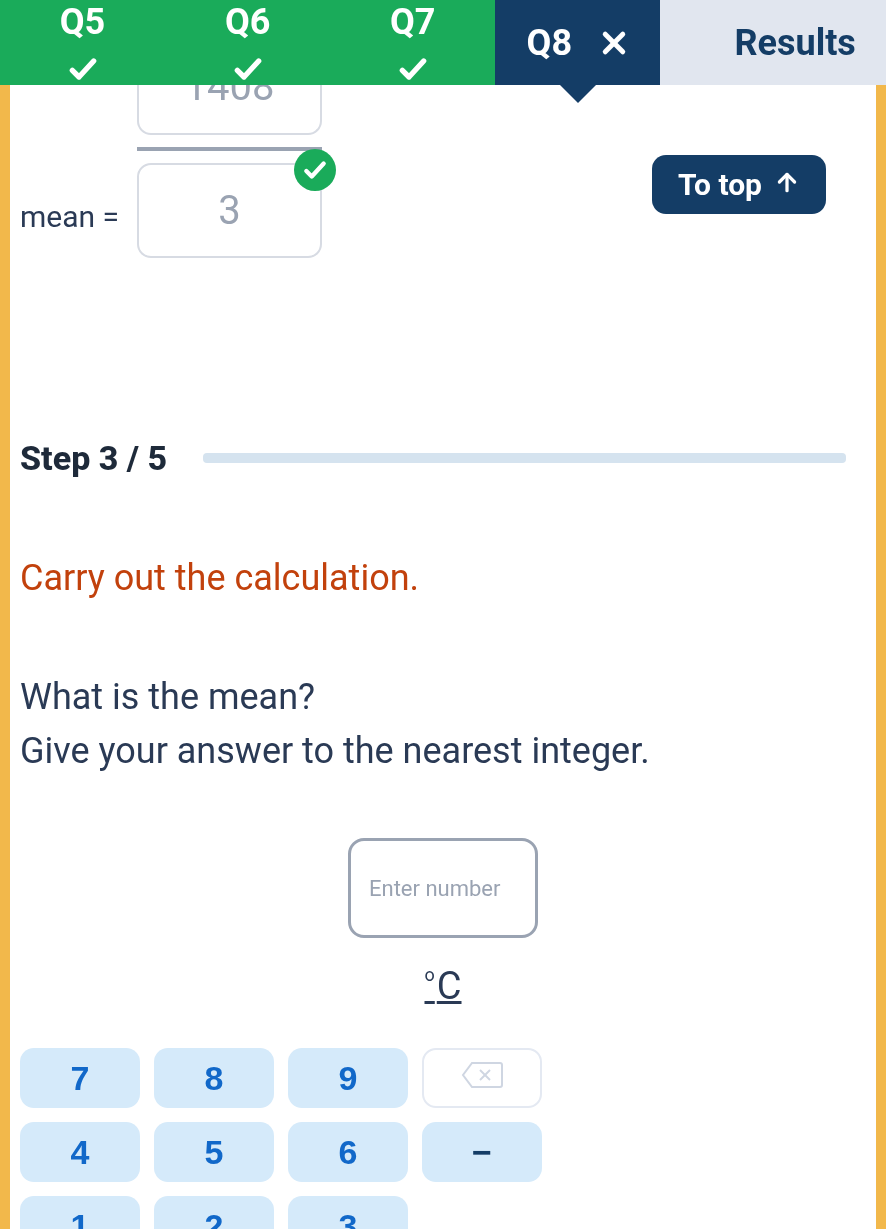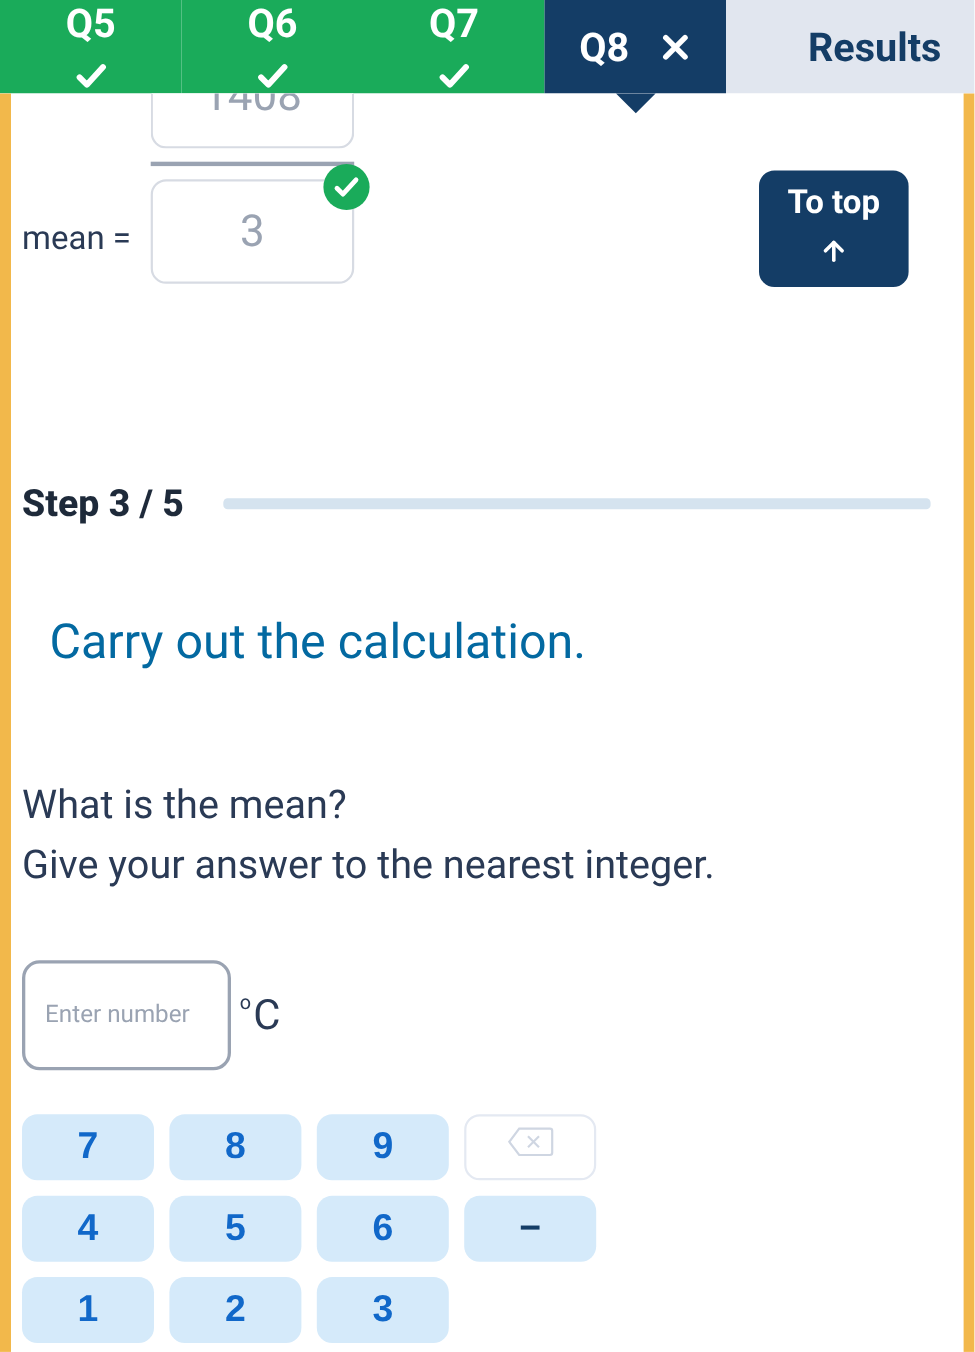--- a/index.html
+++ b/index.html
@@ -115,21 +115,20 @@
     background: #143d66;
     color: #fff;
     border-radius: 14px;
     padding: 12px 26px;
     font-size: 30px;
     font-weight: 700;
     display: flex;
     align-items: center;
     gap: 12px;
     cursor: pointer;
-    flex-direction: column;
   }
   .step-row {
     display: flex;
     align-items: center;
     gap: 36px;
     margin-top: 180px;
   }
   .step-label {
     font-size: 34px;
     font-weight: 800;
@@ -137,55 +136,56 @@
     white-space: nowrap;
   }
   .step-bar {
     flex: 1;
     height: 10px;
     background: #d5e3ef;
     border-radius: 4px;
     margin-right: 20px;
   }
   .instruction {
-    font-size: 44px;
-    color: #0369a1;
+    font-size: 36px;
+    color: #c2410c;
     margin-top: 75px;
     line-height: 1.4;
-    margin-left: 25px;
   }
   .question {
     font-size: 36px;
     color: #2a3a55;
-    margin-top: 90px;
+    margin-top: 67px;
     line-height: 1.5;
   }
   .answer-row {
     display: flex;
     align-items: center;
-    gap: 8px;
+    gap: 26px;
     margin-top: 60px;
+    flex-direction: column;
   }
   .answer-input {
     width: 190px;
     height: 100px;
     border: 3px solid #9aa3b2;
     border-radius: 16px;
     background: #fff;
     font-size: 22px;
     color: #9aa3b2;
     padding: 0 18px;
     outline: none;
     font-family: inherit;
   }
   .answer-input::placeholder { color: #9aa3b2; }
   .unit {
     font-size: 38px;
     color: #2a3a55;
     position: relative;
+    text-decoration: underline;
   }
   .unit .deg {
     font-size: 18px;
     position: relative;
     top: -18px;
     margin-right: 2px;
   }
   .keypad {
     margin-top: 40px;
     display: grid;

